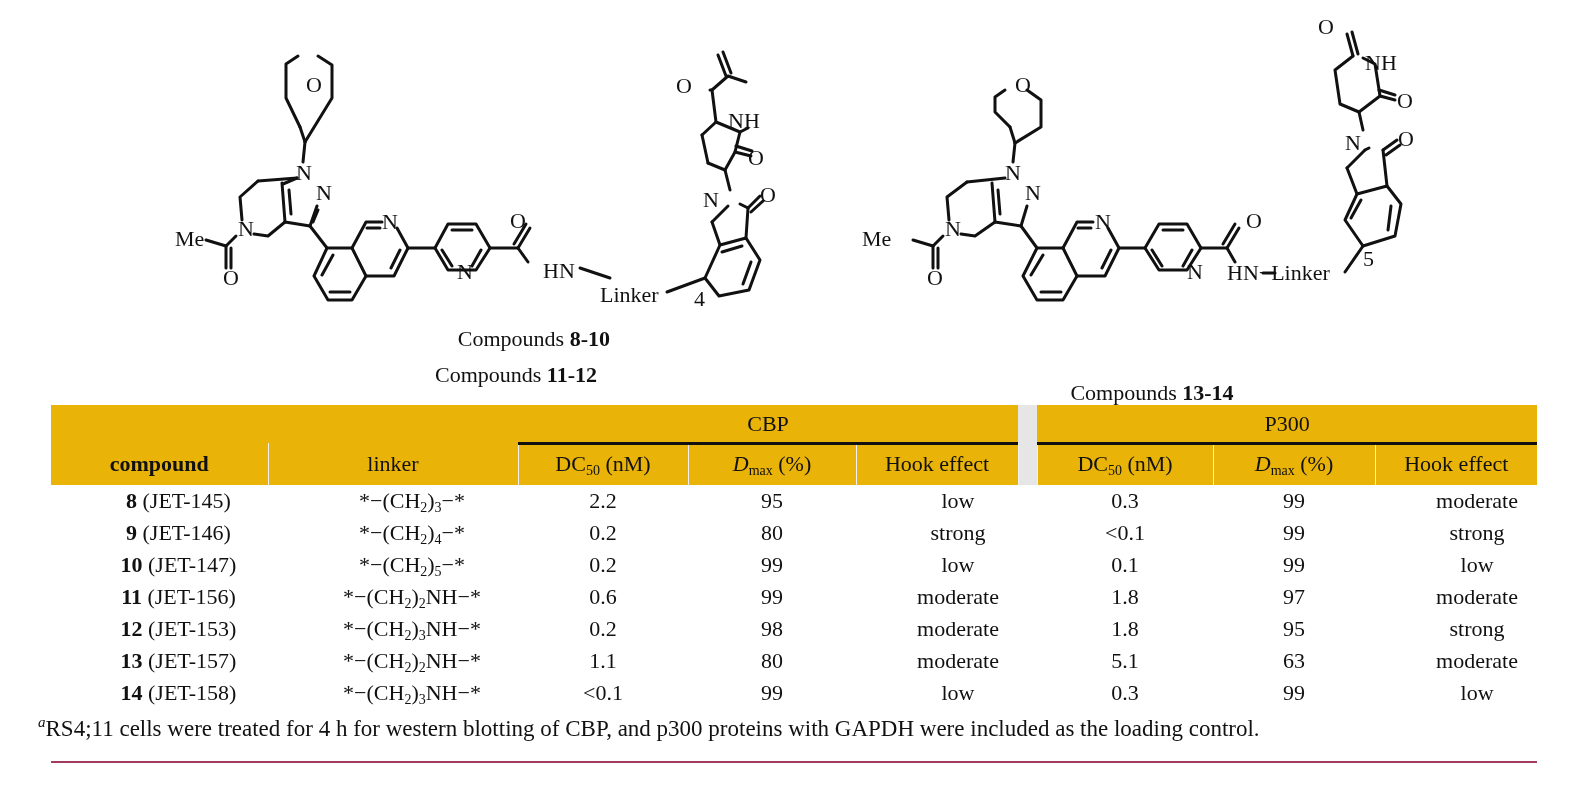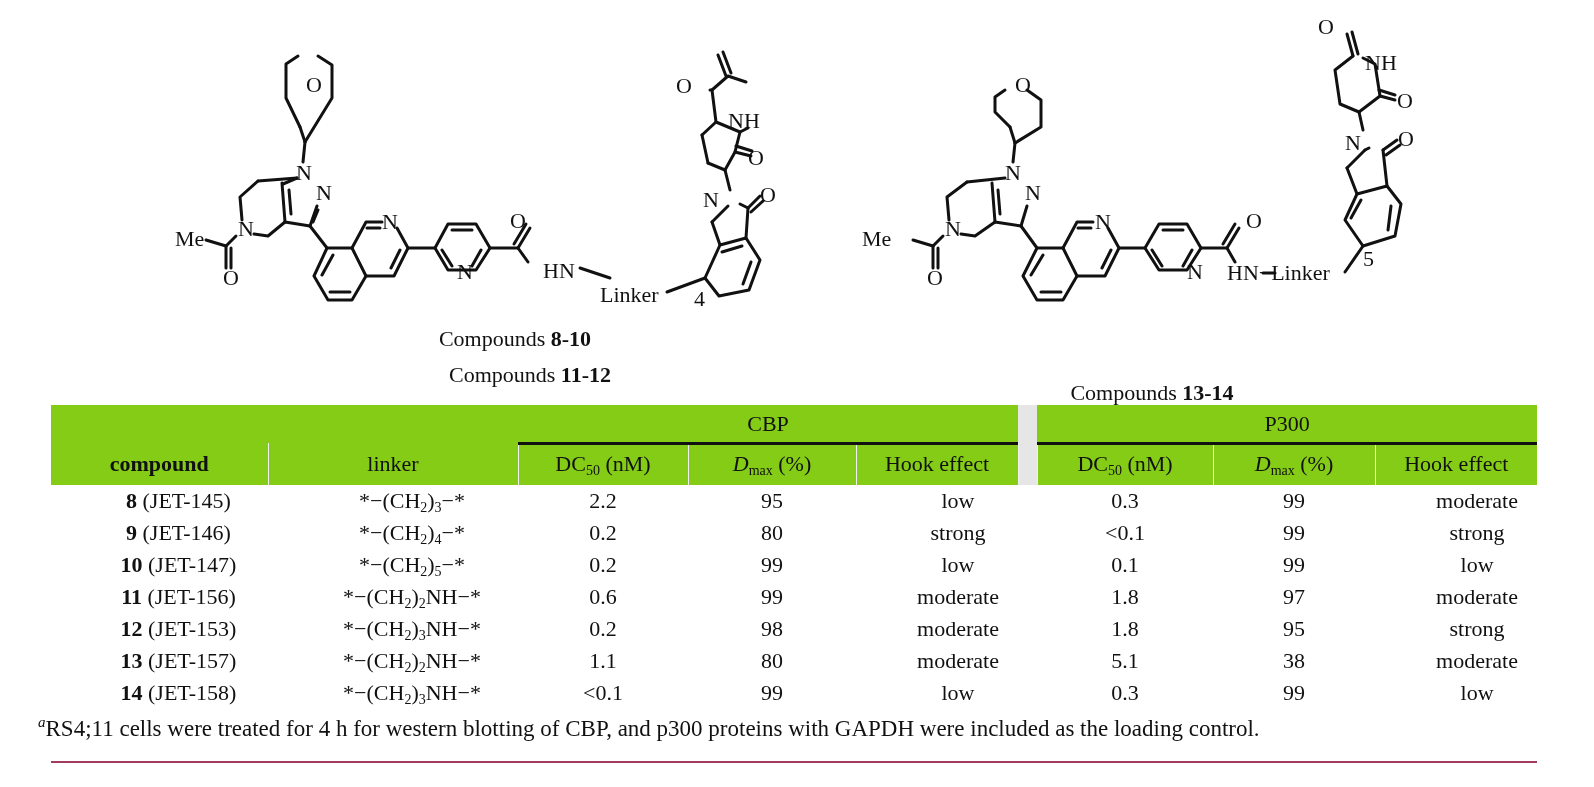--- a/index.html
+++ b/index.html
@@ -12,21 +12,21 @@
   .structure svg text { font-family: "Liberation Serif", "DejaVu Serif", serif; font-size: 22px; fill: #111; }
   .caption {
     position: absolute; font-size: 22px; white-space: nowrap; text-align: center;
   }
   .caption b { font-weight: bold; }
 
   table.data {
     position: absolute; left: 51px; top: 405px; width: 1486px;
     border-collapse: collapse; font-size: 22px; table-layout: fixed;
   }
-  table.data th { font-weight: normal; background: #84cc16; padding: 0; }
+  table.data th { font-weight: normal; background: #eab308; padding: 0; }
   table.data thead tr.group th { height: 38px; vertical-align: middle; }
   table.data thead tr.sub th { height: 42px; vertical-align: middle; border-left: 1px solid #f0f0f0; }
   table.data thead tr.sub th:first-child { border-left: none; font-weight: bold; }
   table.data th.grp { position: relative; }
   table.data th.grp .rule { position: absolute; left: 0; right: 0; bottom: -2px; height: 3px; background: #111; }
   table.data th.gap { background: #e6e6e6; }
   table.data td { height: 32px; padding: 0; vertical-align: middle; }
   .c-center { text-align: center; }
   .c-left { text-align: center; }
   td.cmp { padding-left: 38px !important; }
@@ -129,24 +129,24 @@
     <text x="373" y="278">HN</text>
     <text x="430" y="302">Linker</text>
     <text x="524" y="306">4</text>
     <text x="506" y="93">O</text>
     <text x="558" y="128">NH</text>
     <text x="578" y="165">O</text>
     <text x="533" y="207">N</text>
     <text x="590" y="202">O</text>
   </svg>
 </div>
-<div class="caption" style="left:420px; top:326px; width:190px;">
+<div class="caption" style="left:420px; top:326px; width:190px;text-align:right;">
   <span>Compounds </span><b>8-10</b>
 </div>
-<div class="caption" style="left:432px; top:362px; width:196px;">
+<div class="caption" style="left:418px; top:362px; width:196px;">
   <span>Compounds </span><b>11-12</b>
 </div>
 
 <div class="structure" style="left:855px; top:0px; width:580px; height:320px;">
   <svg width="580" height="320" viewBox="0 0 580 320">
     <g stroke="#111" stroke-width="3" fill="none" stroke-linecap="round" stroke-linejoin="round">
       <polyline points="155,127 140,112 140,97 150,90"></polyline>
       <polyline points="172,90 186,100 186,127 160,143"></polyline>
       <line x1="155" y1="127" x2="160" y2="143"></line>
       <line x1="160" y1="143" x2="158" y2="162"></line>
@@ -314,21 +314,21 @@
   </tr>
 
   <tr>
     <td class="c-left cmp"><span class="num-bold">13</span><span> (JET-157)</span></td>
     <td class="c-left lnk"><span>*−(CH</span><sub>2</sub><span>)</span><sub>2</sub><span>NH−*</span></td>
     <td class="c-center">1.1</td>
     <td class="c-center">80</td>
     <td class="c-left hook1">moderate</td>
     <td></td>
     <td class="c-center">5.1</td>
-    <td class="c-center">38</td>
+    <td class="c-center">63</td>
     <td class="c-left hook2">moderate</td>
   </tr>
 
   <tr>
     <td class="c-left cmp"><span class="num-bold">14</span><span> (JET-158)</span></td>
     <td class="c-left lnk"><span>*−(CH</span><sub>2</sub><span>)</span><sub>3</sub><span>NH−*</span></td>
     <td class="c-center">&lt;0.1</td>
     <td class="c-center">99</td>
     <td class="c-left hook1">low</td>
     <td></td>

